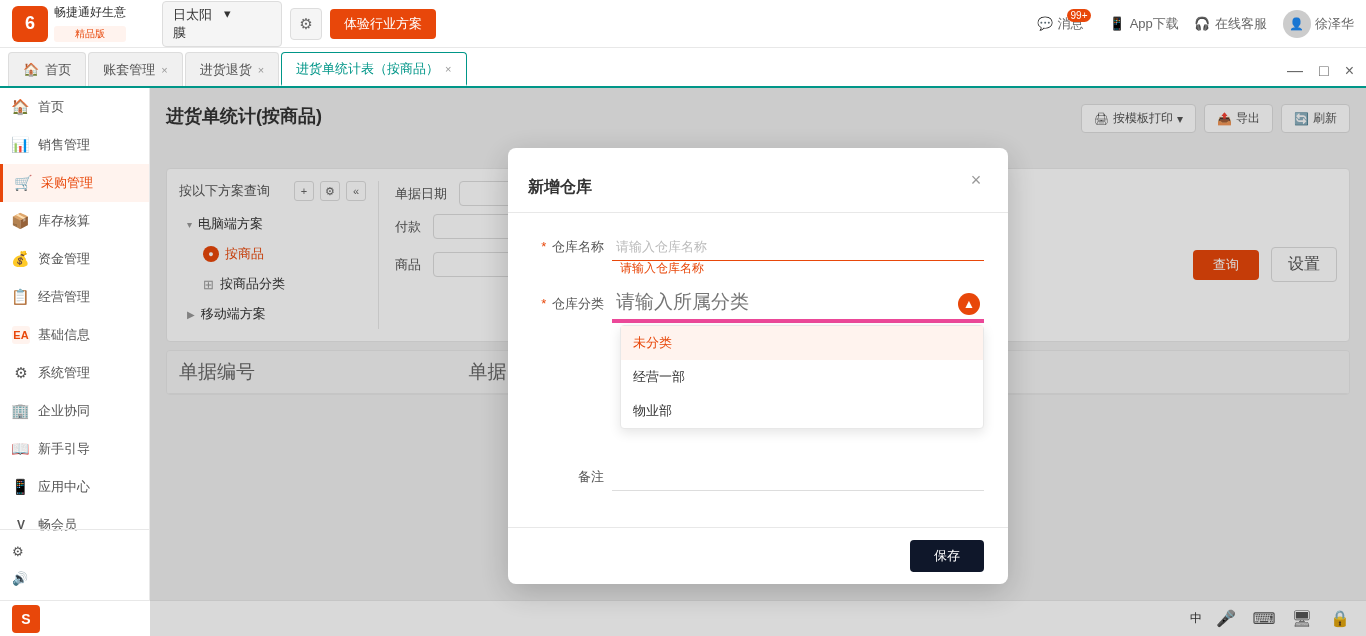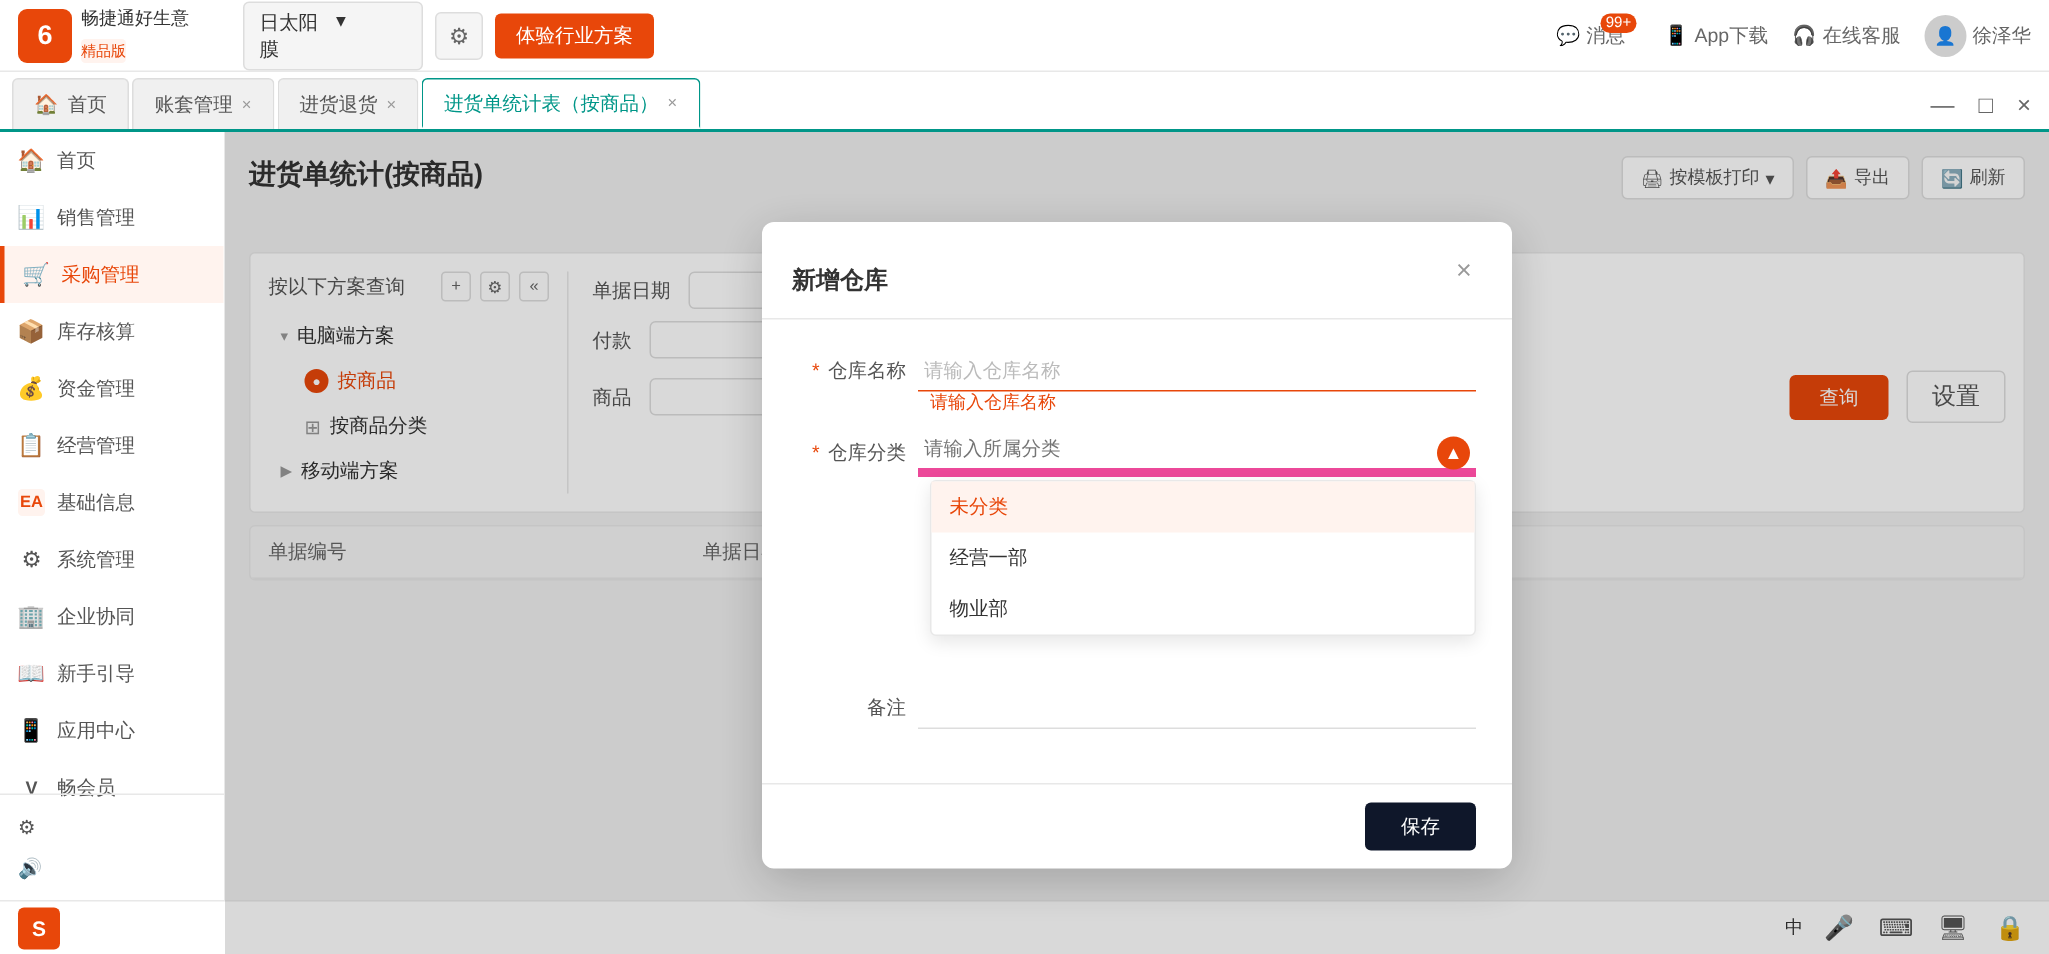--- a/index.html
+++ b/index.html
@@ -29,21 +29,21 @@
       border-radius: 6px;
       display: flex;
       align-items: center;
       justify-content: center;
       color: #fff;
       font-size: 18px;
       font-weight: bold;
       margin-right: 6px;
     }
     .logo-text { font-size: 12px; color: #333; line-height: 1.3; }
-    .logo-badge { font-size: 10px; color: #e8470a; background: #fff3ee; padding: 1px 0; border-radius: 3px; margin-top: 6px; display: inline-block; }
+    .logo-badge { font-size: 10px; color: #e8470a; background: #fff3ee; padding: 1px 21px; border-radius: 3px; margin-top: 6px; display: inline-block; }
 
     .store-selector {
       display: flex;
       align-items: flex-start;
       background: #f5f5f5;
       border: 1px solid #ddd;
       border-radius: 4px;
       padding: 4px 10px;
       cursor: pointer;
       min-width: 120px;
@@ -339,21 +339,21 @@
       border-radius: 4px;
       margin-top: 8px;
       overflow: hidden;
     }
     .table-header-row {
       display: flex;
       background: #f5f5f5;
       border-bottom: 1px solid #e8e8e8;
       padding: 8px 12px;
     }
-    .table-col { flex: 1; font-size: 13px; color: #666; }
+    .table-col { flex: 1; font-size: 19px; color: #666; }
     .table-col.dots { color: #999; text-align: right; }
 
     
     .content-backdrop {
       position: absolute;
       top: 0; left: 0; right: 0; bottom: 0;
       background: rgba(0,0,0,0.15);
       z-index: 50;
       display: flex;
       align-items: flex-start;
@@ -423,23 +423,23 @@
       font-size: 12px;
       color: #e8470a;
     }
     .form-select-wrapper {
       flex: 1;
       position: relative;
     }
     .form-select-input {
       width: 100%;
       border: none;
-      border-bottom: 6px solid #ec4899;
+      border-bottom: 4px solid #ec4899;
       padding: 6px 28px 6px 4px;
-      font-size: 13px;
+      font-size: 19px;
       outline: none;
       color: #bbb;
     }
     .form-select-arrow {
       position: absolute;
       right: 4px;
       top: 50%;
       transform: translateY(-50%);
       width: 22px; height: 22px;
       background: #e8470a;

